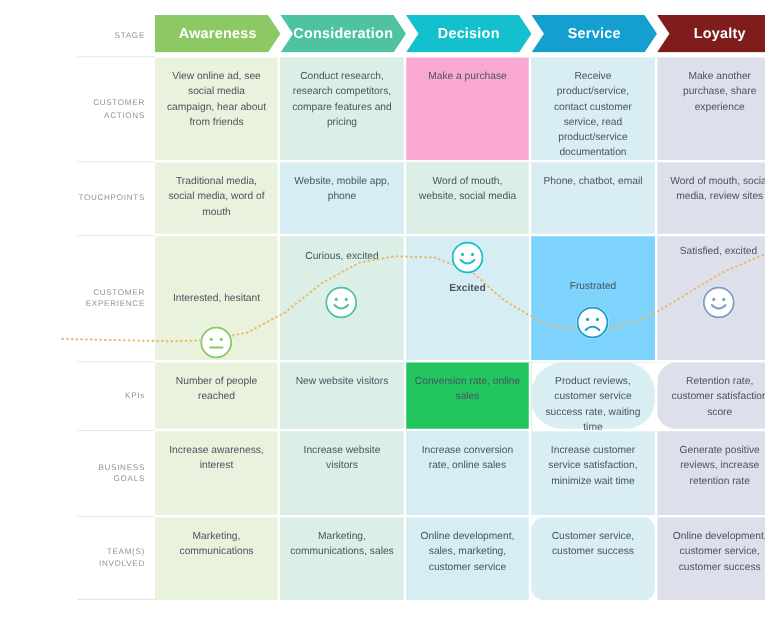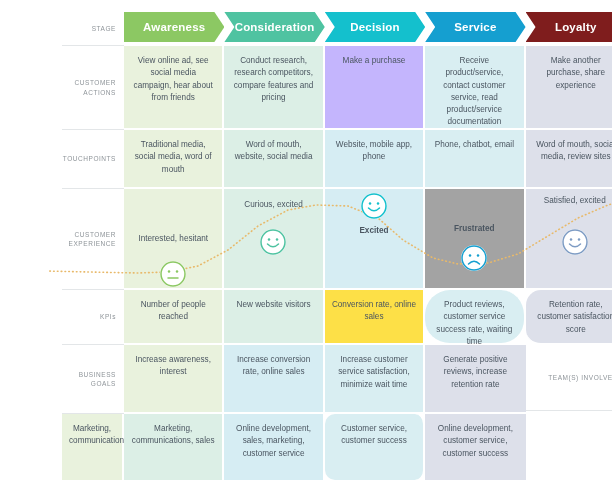--- a/index.html
+++ b/index.html
@@ -140,84 +140,87 @@
       <span>Loyalty</span>
     </div>
 
     <div class="rowlabel" style="height:84px;">CUSTOMER ACTIONS</div>
     <div class="cell" style="height: 84px; background: rgb(233, 242, 221);">
       <span class="txt">View online ad, see social media campaign, hear about from friends</span>
       </div>
     <div class="cell" style="height: 84px; background: rgb(220, 239, 230);">
       <span class="txt">Conduct research, research competitors, compare features and pricing</span>
       </div>
-    <div class="cell" style="height: 84px; background: #c4b5fd;">
+    <div class="cell" style="height: 84px; background: #f9a8d4;">
       <span class="txt">Make a purchase</span>
       </div>
     <div class="cell" style="height: 84px; background: rgb(217, 238, 242);">
       <span class="txt">Receive product/service, contact customer service, read product/service documentation</span>
       </div>
     <div class="cell nb" style="height: 84px; background: rgb(221, 224, 234);">
       <span class="txt">Make another purchase, share experience</span>
       </div>
 
     <div class="rowlabel" style="height:59px;">TOUCHPOINTS</div>
     <div class="cell" style="height: 59px; background: rgb(233, 242, 221);">
       <span class="txt">Traditional media, social media, word of mouth</span>
       </div>
+    <div class="cell" style="height: 59px; background: rgb(214, 237, 243);">
+      <span class="txt">Website, mobile app, phone</span>
+      </div>
     <div class="cell" style="height: 59px; background: rgb(220, 239, 230);">
       <span class="txt">Word of mouth, website, social media</span>
-      </div>
-    <div class="cell" style="height: 59px; background: rgb(214, 237, 243);">
-      <span class="txt">Website, mobile app, phone</span>
       </div>
     <div class="cell" style="height: 59px; background: rgb(217, 238, 242);">
       <span class="txt">Phone, chatbot, email</span>
       </div>
     <div class="cell nb" style="height: 59px; background: rgb(221, 224, 234);">
       <span class="txt">Word of mouth, social media, review sites</span>
       </div>
 
     <div class="rowlabel" style="height:101px;">CUSTOMER EXPERIENCE</div>
     <div class="xcell" style="height: 101px; background: rgb(233, 242, 221); padding-left: 20px;">
       <span class="xlabel" style="top: 44px;">Interested, hesitant</span>
       </div>
     <div class="xcell" style="height: 101px; background: rgb(220, 239, 230);">
       <span class="xlabel" style="top: 10px;">Curious, excited</span>
       </div>
     <div class="xcell" style="height: 101px; background: rgb(214, 237, 243);">
       <span class="xlabel" style="top: 36px; font-weight: bold;">Excited</span>
       </div>
-    <div class="xcell" style="height: 101px; background: #a3a3a3; font-weight: bold;">
+    <div class="xcell" style="height: 101px; background: #7dd3fc;">
       <span class="xlabel" style="top: 34px;">Frustrated</span>
       </div>
     <div class="xcell nb" style="height: 101px; background: rgb(221, 224, 234);">
       <span class="xlabel" style="top: 6px;">Satisfied, excited</span>
       </div>
 
     <div class="rowlabel" style="height:55px;">KPIs</div>
     <div class="cell" style="height: 55px; background: rgb(233, 242, 221);">
       <span class="txt">Number of people reached</span>
       </div>
     <div class="cell" style="height: 55px; background: rgb(220, 239, 230);">
       <span class="txt">New website visitors</span>
       </div>
-    <div class="cell" style="height: 55px; background: #fde047;">
+    <div class="cell" style="height: 55px; background: #22c55e;">
       <span class="txt">Conversion rate, online sales</span>
       </div>
     <div class="cell" style="height: 55px; background: rgb(217, 238, 242); border-radius: 25px;">
       <span class="txt">Product reviews, customer service success rate, waiting time</span>
       </div>
     <div class="cell nb" style="height: 55px; background: rgb(221, 224, 234); border-radius: 15px;">
       <span class="txt">Retention rate, customer satisfaction score</span>
       </div>
 
     <div class="rowlabel" style="height:69px;">BUSINESS GOALS</div>
     <div class="cell" style="height: 69px; background: rgb(233, 242, 221);">
       <span class="txt">Increase awareness, interest</span>
+      </div>
+    <div class="cell" style="height: 69px; background: rgb(220, 239, 230);">
+      <span class="txt">Increase website visitors</span>
       </div>
     <div class="cell" style="height: 69px; background: rgb(214, 237, 243);">
       <span class="txt">Increase conversion rate, online sales</span>
       </div>
     <div class="cell" style="height: 69px; background: rgb(217, 238, 242);">
       <span class="txt">Increase customer service satisfaction, minimize wait time</span>
       </div>
     <div class="cell nb" style="height: 69px; background: rgb(221, 224, 234);">
       <span class="txt">Generate positive reviews, increase retention rate</span>
       </div>

